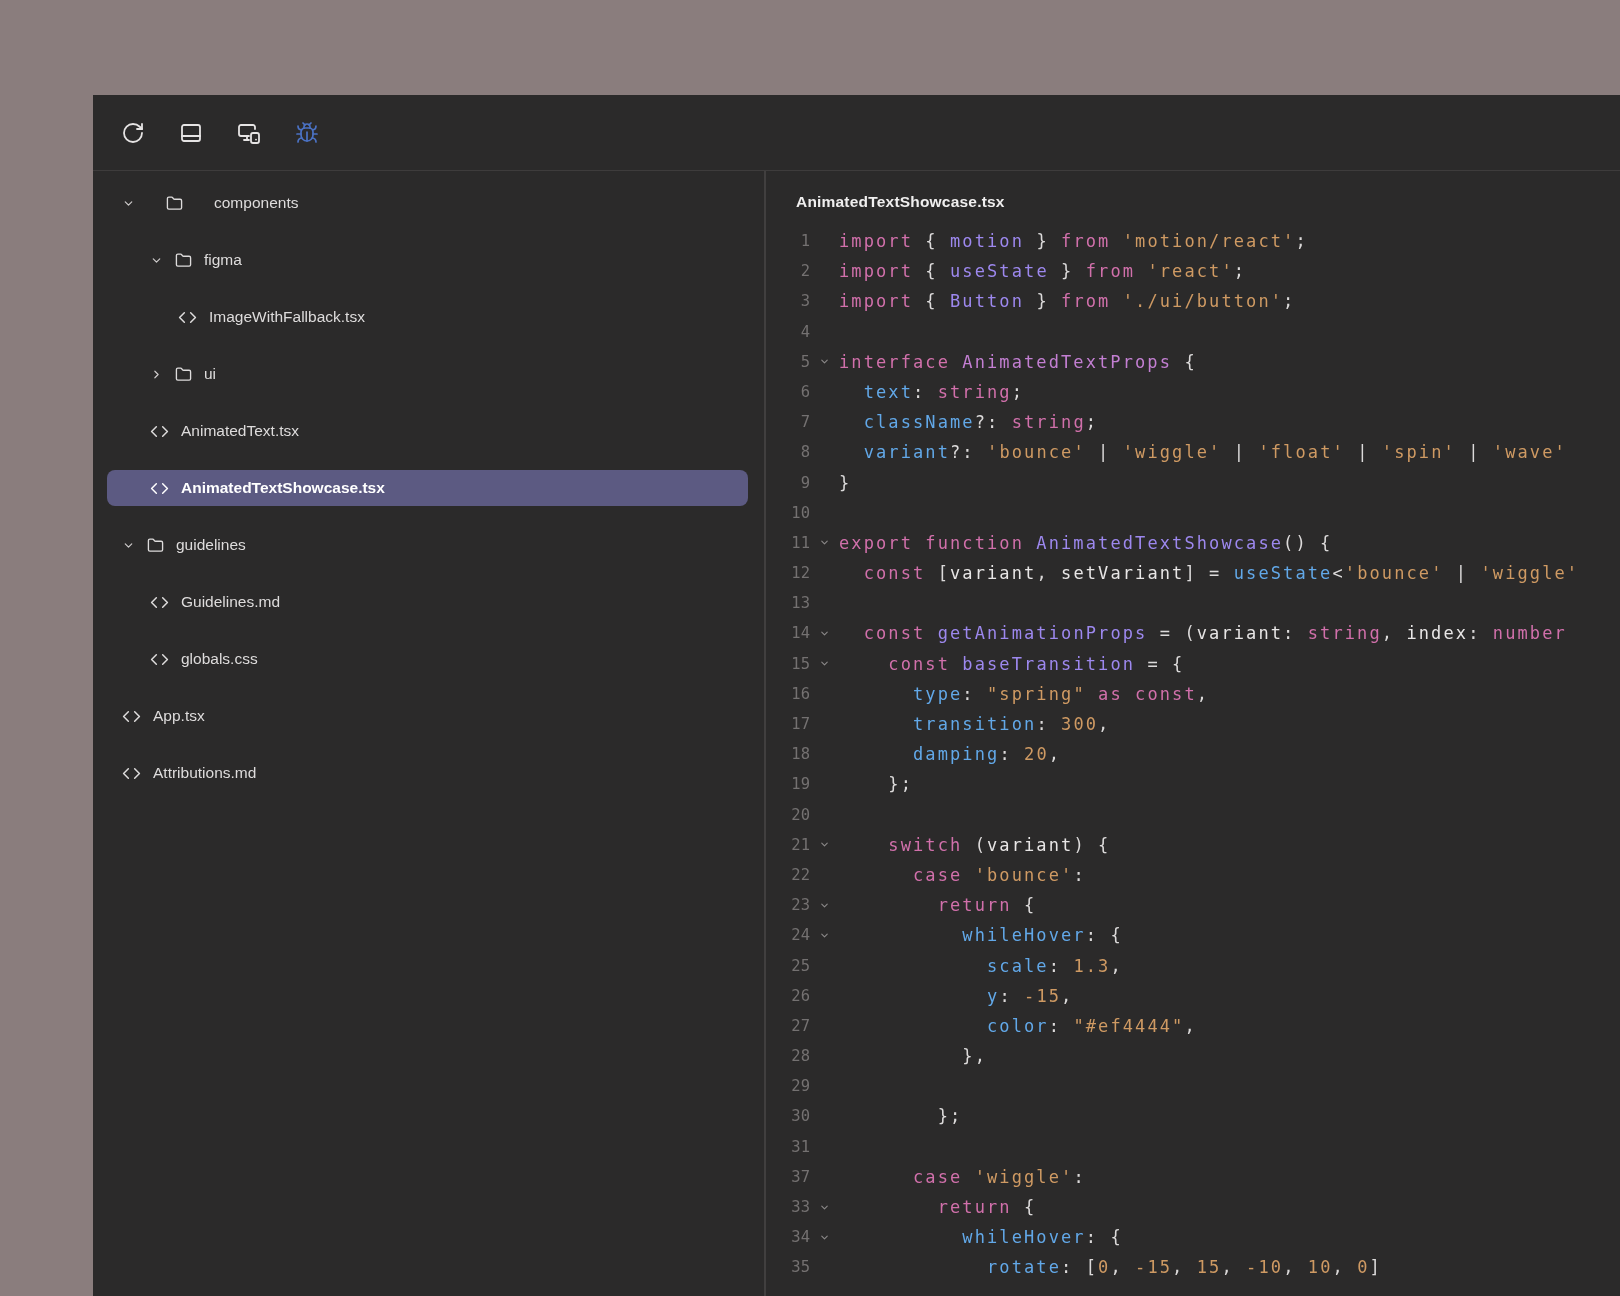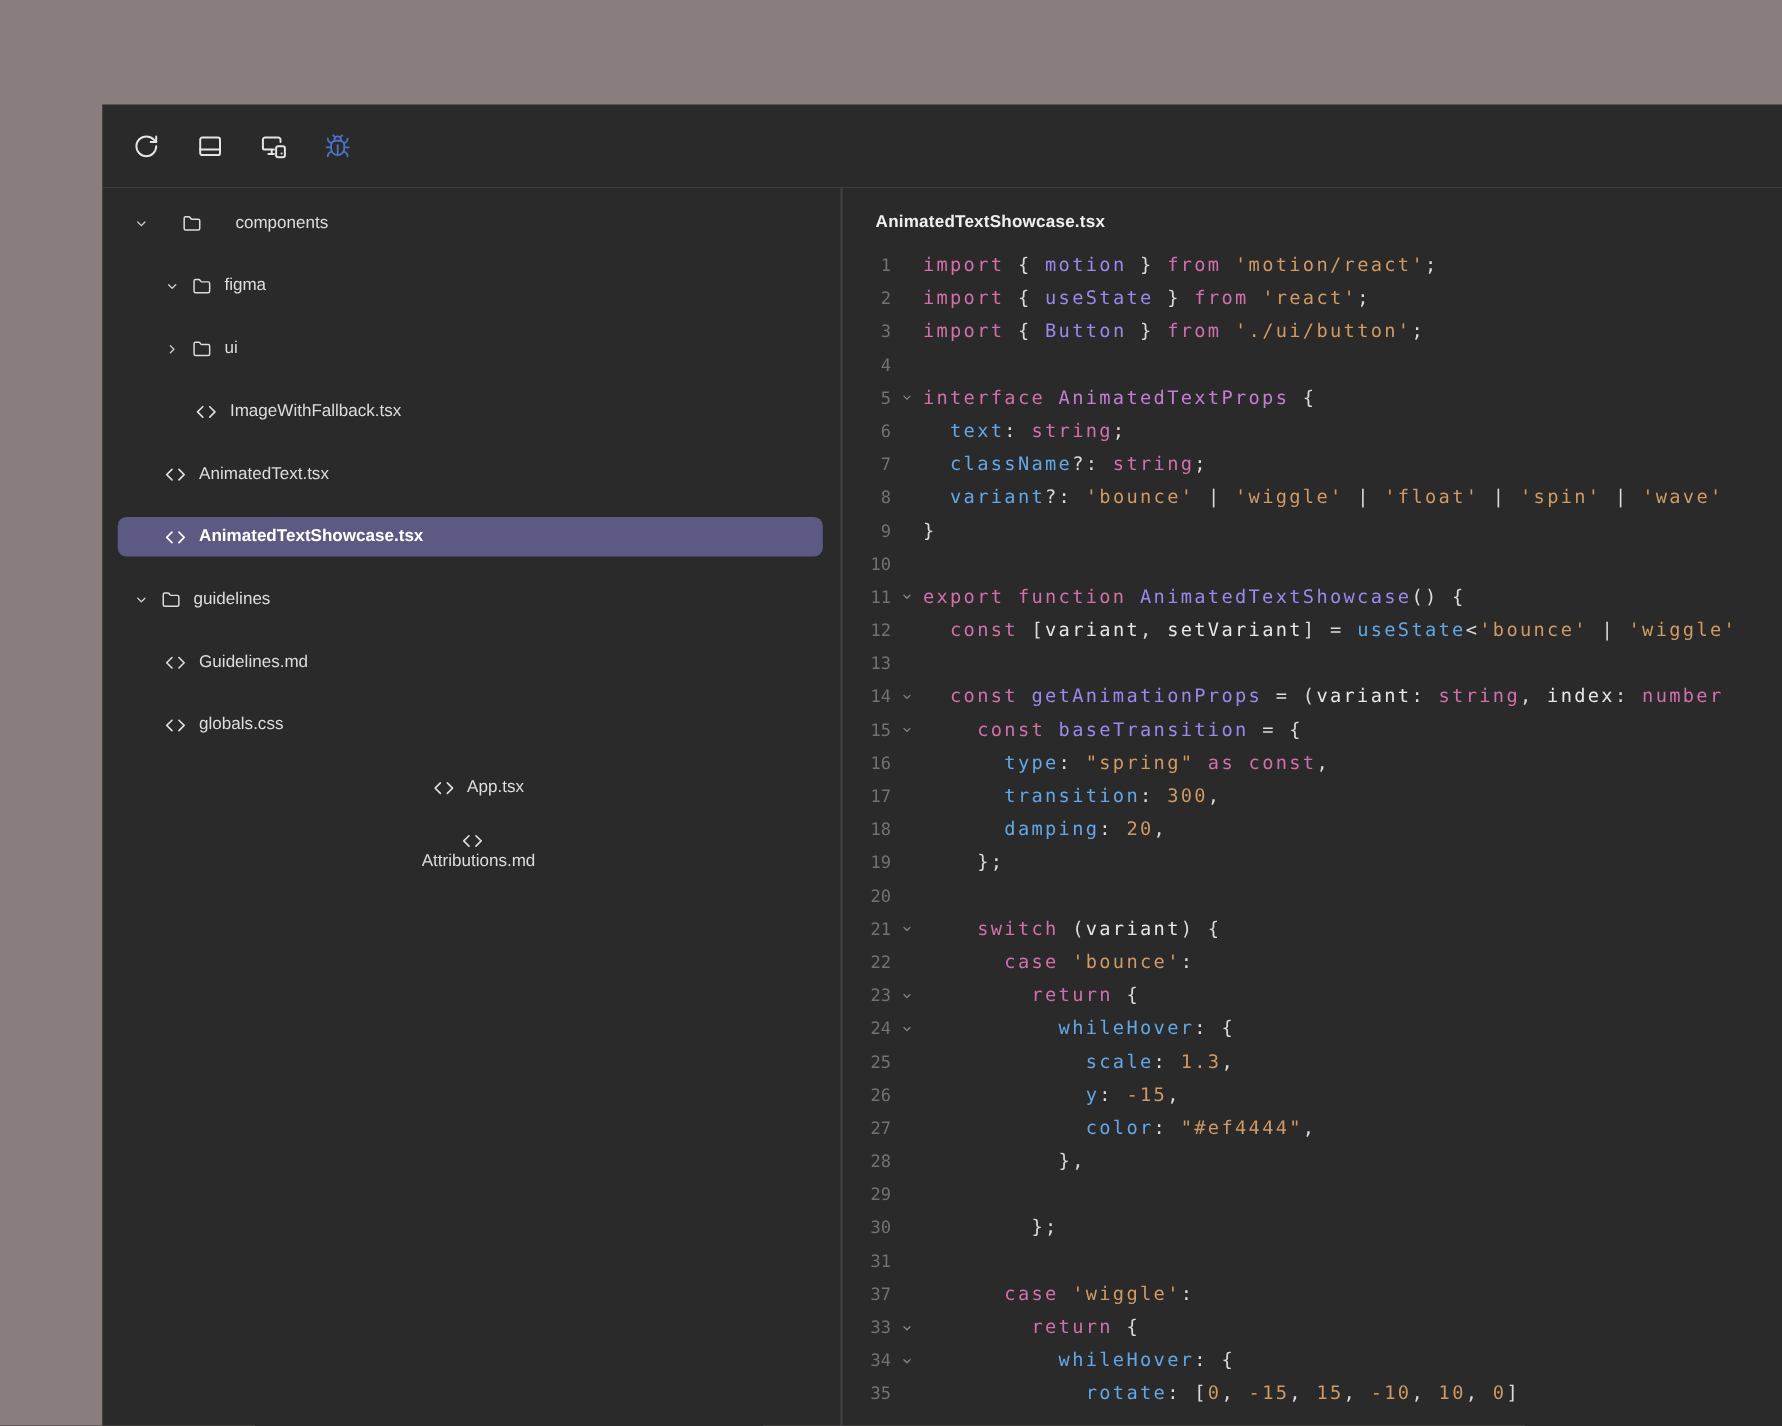--- a/index.html
+++ b/index.html
@@ -145,41 +145,41 @@
               <path d="m6 9 6 6 6-6"></path>
             </svg>
           </span>
           <span class="ficon">
             <svg width="17" height="17" viewBox="0 0 24 24" fill="none" stroke="currentColor" stroke-width="1.9" stroke-linecap="round" stroke-linejoin="round">
               <path d="M20 20a2 2 0 0 0 2-2V8a2 2 0 0 0-2-2h-7.9a2 2 0 0 1-1.69-.9L9.6 3.9A2 2 0 0 0 7.93 3H4a2 2 0 0 0-2 2v13a2 2 0 0 0 2 2Z"></path>
             </svg>
           </span>
           <span class="label">figma</span>
         </div>
+        <div class="tree-row" style="padding-left: 71px;">
+          <span class="ficon">
+            <svg width="19" height="19" viewBox="0 0 24 24" fill="none" stroke="currentColor" stroke-width="1.9" stroke-linecap="round" stroke-linejoin="round">
+              <path d="m16 18 6-6-6-6"></path>
+              <path d="m8 6-6 6 6 6"></path>
+            </svg>
+          </span>
+          <span class="label">ImageWithFallback.tsx</span>
+        </div>
         <div class="tree-row" style="padding-left: 43px;">
           <span class="chev collapsed">
             <svg width="13" height="13" viewBox="0 0 24 24" fill="none" stroke="currentColor" stroke-width="2.2" stroke-linecap="round" stroke-linejoin="round">
               <path d="m6 9 6 6 6-6"></path>
             </svg>
           </span>
           <span class="ficon">
             <svg width="17" height="17" viewBox="0 0 24 24" fill="none" stroke="currentColor" stroke-width="1.9" stroke-linecap="round" stroke-linejoin="round">
               <path d="M20 20a2 2 0 0 0 2-2V8a2 2 0 0 0-2-2h-7.9a2 2 0 0 1-1.69-.9L9.6 3.9A2 2 0 0 0 7.93 3H4a2 2 0 0 0-2 2v13a2 2 0 0 0 2 2Z"></path>
             </svg>
           </span>
           <span class="label">ui</span>
-        </div>
-        <div class="tree-row" style="padding-left: 71px;">
-          <span class="ficon">
-            <svg width="19" height="19" viewBox="0 0 24 24" fill="none" stroke="currentColor" stroke-width="1.9" stroke-linecap="round" stroke-linejoin="round">
-              <path d="m16 18 6-6-6-6"></path>
-              <path d="m8 6-6 6 6 6"></path>
-            </svg>
-          </span>
-          <span class="label">ImageWithFallback.tsx</span>
         </div>
         <div class="tree-row" style="padding-left: 43px;">
           <span class="ficon">
             <svg width="19" height="19" viewBox="0 0 24 24" fill="none" stroke="currentColor" stroke-width="1.9" stroke-linecap="round" stroke-linejoin="round">
               <path d="m16 18 6-6-6-6"></path>
               <path d="m8 6-6 6 6 6"></path>
             </svg>
           </span>
           <span class="label">AnimatedText.tsx</span>
         </div>
@@ -216,30 +216,30 @@
         </div>
         <div class="tree-row" style="padding-left: 43px;">
           <span class="ficon">
             <svg width="19" height="19" viewBox="0 0 24 24" fill="none" stroke="currentColor" stroke-width="1.9" stroke-linecap="round" stroke-linejoin="round">
               <path d="m16 18 6-6-6-6"></path>
               <path d="m8 6-6 6 6 6"></path>
             </svg>
           </span>
           <span class="label">globals.css</span>
         </div>
-        <div class="tree-row" style="padding-left: 15px; justify-content: center;">
+        <div class="tree-row" style="padding-left: 15px;">
           <span class="ficon">
             <svg width="19" height="19" viewBox="0 0 24 24" fill="none" stroke="currentColor" stroke-width="1.9" stroke-linecap="round" stroke-linejoin="round">
               <path d="m16 18 6-6-6-6"></path>
               <path d="m8 6-6 6 6 6"></path>
             </svg>
           </span>
           <span class="label">App.tsx</span>
         </div>
-        <div class="tree-row" style="padding-left: 15px; flex-direction: column;">
+        <div class="tree-row" style="padding-left: 15px;">
           <span class="ficon">
             <svg width="19" height="19" viewBox="0 0 24 24" fill="none" stroke="currentColor" stroke-width="1.9" stroke-linecap="round" stroke-linejoin="round">
               <path d="m16 18 6-6-6-6"></path>
               <path d="m8 6-6 6 6 6"></path>
             </svg>
           </span>
           <span class="label">Attributions.md</span>
         </div>
       </div>
 

